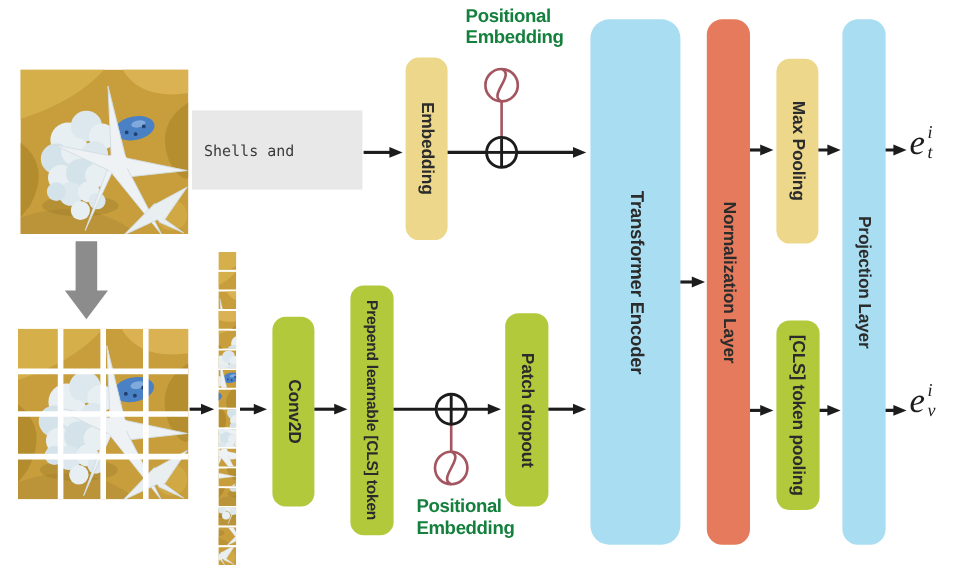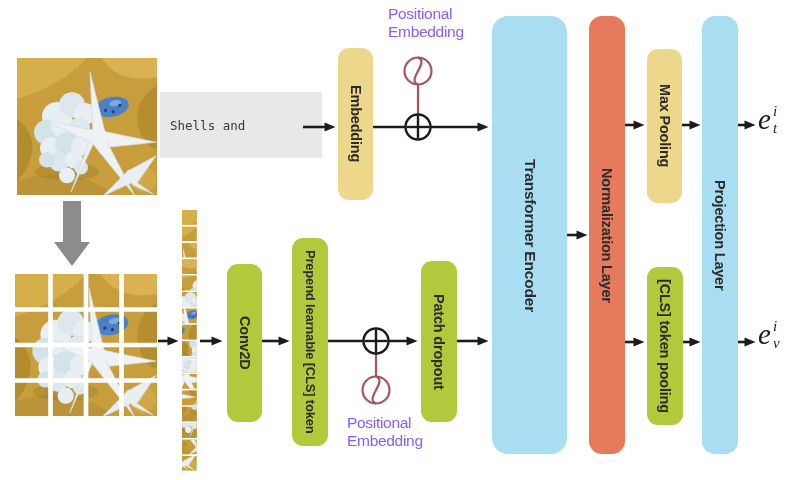--- a/index.html
+++ b/index.html
@@ -12,28 +12,28 @@
     writing-mode:vertical-rl;white-space:nowrap;
     font-weight:700;color:#2b2b2b;letter-spacing:-0.2px;
     font-size:14.5px;border-radius:11px;z-index:3;
   }
   .node.big{border-radius:16px;font-size:15.5px;}
   .yellow{background:#ecd78a;}
   .green{background:#b2c93c;}
   .blue{background:#a9def2;}
   .orange{background:#e57a5c;}
   .caption{
-    position:absolute;left:160px;top:92px;width:162px;height:66px;
+    position:absolute;left:160px;top:92px;width:142px;height:66px;
     background:#e8e8e8;display:flex;flex-direction:column;justify-content:center;
     padding-left:10px;box-sizing:border-box;
     font-family:"DejaVu Sans Mono",monospace;font-size:12.5px;line-height:17px;color:#3a3a3a;
     z-index:3;
   }
   .poslabel{
-    position:absolute;z-index:3;color:#8b5cf6;font-weight:400;
+    position:absolute;z-index:3;color:#15803d;font-weight:700;
     font-size:15.5px;line-height:18px;letter-spacing:-0.3px;
   }
   .artwrap{position:absolute;z-index:2;line-height:0;}
   .overlay{position:absolute;left:0;top:0;z-index:4;pointer-events:none;}
   .mathout{
     position:absolute;z-index:3;display:flex;align-items:center;
     font-family:"Liberation Serif",serif;color:#1c1c1c;
   }
   .mbase{font-style:italic;font-size:29px;line-height:29px;}
   .mscripts{display:flex;flex-direction:column;margin-left:2px;

